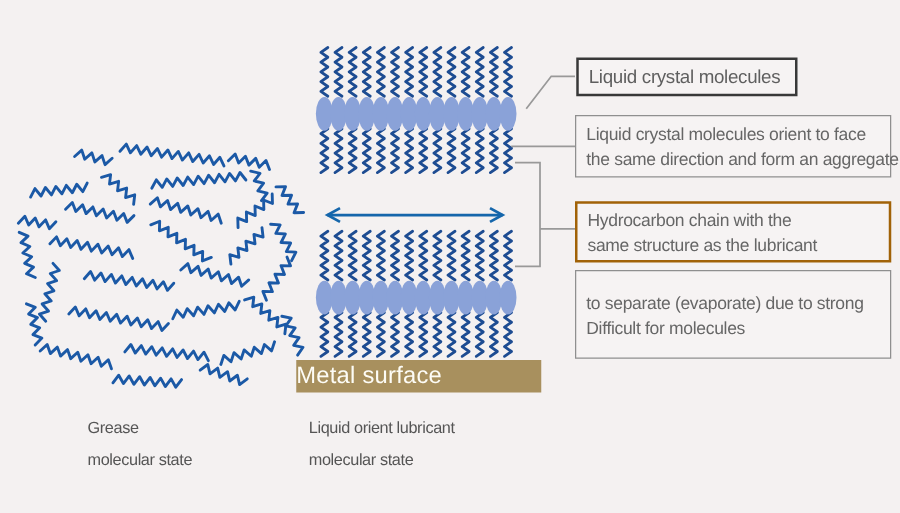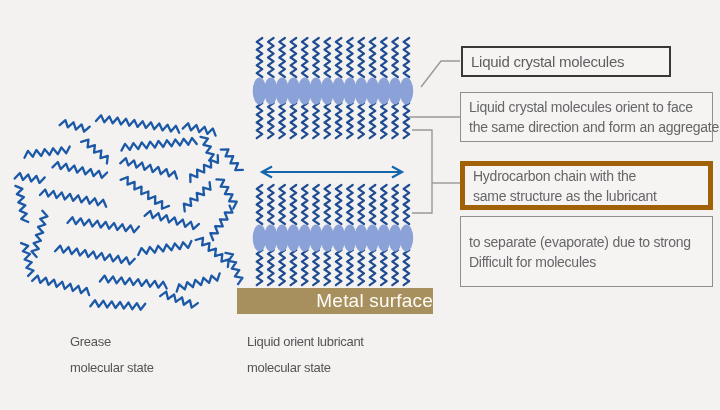--- a/index.html
+++ b/index.html
@@ -2,33 +2,33 @@
 <html><head>
 <meta charset="utf-8">
 <style>
   html,body{margin:0;padding:0;}
   body{width:720px;height:410px;font-family:"Liberation Sans",sans-serif;}
   .stage{position:relative;width:720px;height:410px;background:#f4f1f1;overflow:hidden;}
   .stage svg{position:absolute;left:0;top:0;z-index:2;pointer-events:none;}
 
   .metal-band{position:absolute;left:237px;top:288px;width:196px;height:26px;
     background:#a8905e;color:#fdfcf6;font-size:19px;display:flex;align-items:center;
-    justify-content:flex-end;z-index:1;letter-spacing:.2px;}
+    justify-content:flex-start;z-index:1;letter-spacing:.2px;}
 
   .sliding{position:absolute;left:240px;top:143px;width:190px;text-align:center;
     font-size:16.5px;font-weight:bold;color:#1661a8;letter-spacing:-.2px;z-index:3;}
 
   .anno{position:absolute;left:460px;width:253px;background:#f6f3f3;color:#666;
     font-size:14px;line-height:20px;letter-spacing:-.25px;box-sizing:border-box;
     padding:4px 8px;z-index:3;white-space:nowrap;}
   .anno div{white-space:nowrap;}
-  .box1{left:461px;top:46px;width:210px;height:31px;border:2px solid #383838;
+  .box1{left:461px;top:46px;width:177px;height:31px;border:2px solid #383838;
     font-size:15px;color:#5f5f5f;display:flex;align-items:center;}
   .box2{top:92px;height:50px;border:1px solid #8f8f8f;display:flex;flex-direction:column;justify-content:space-between;}
-  .box3{top:161px;height:49px;border:5px solid #a16207;display:flex;flex-direction:column;justify-content:center;}
+  .box3{top:161px;height:49px;border:2px solid #a16207;display:flex;flex-direction:column;justify-content:center;}
   .box4{top:216px;height:71px;border:1px solid #8f8f8f;display:flex;flex-direction:column;justify-content:center;}
 
   .caption{position:absolute;font-size:13px;line-height:26px;color:#555;
     letter-spacing:-.3px;z-index:3;}
   .cap-grease{left:70px;top:329px;}
   .cap-lc{left:247px;top:329px;}
 </style>
 </head>
 <body>
 

